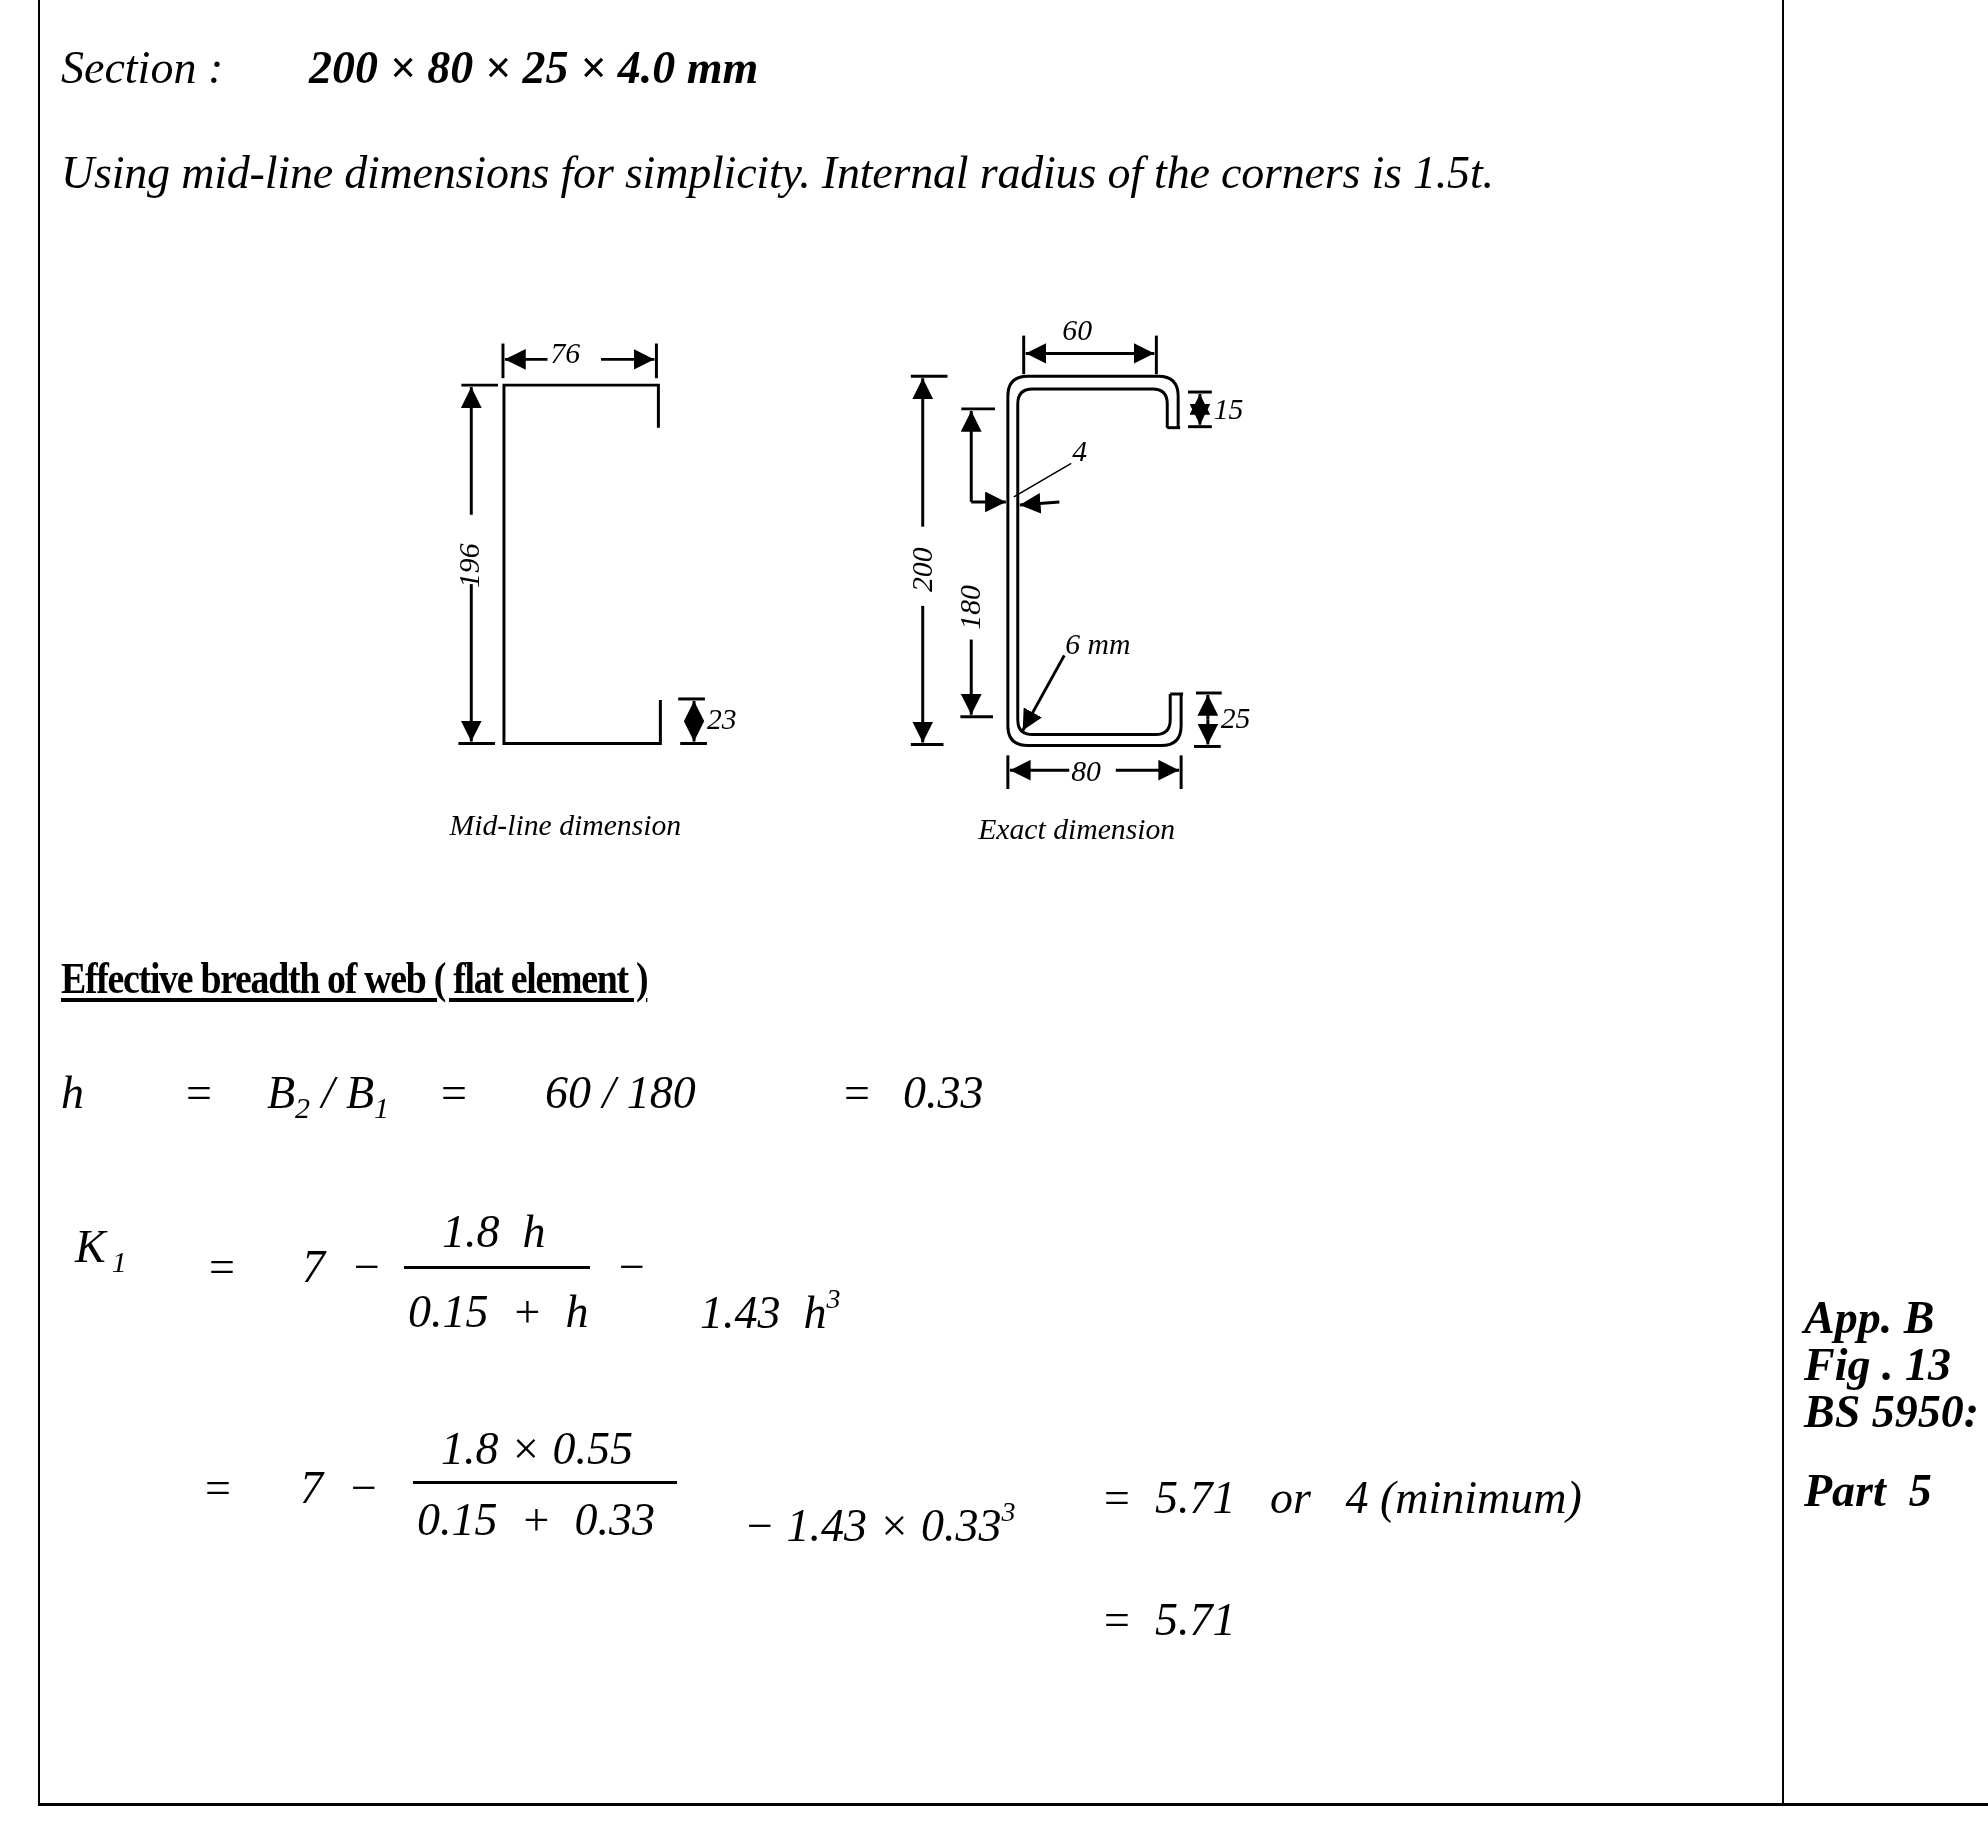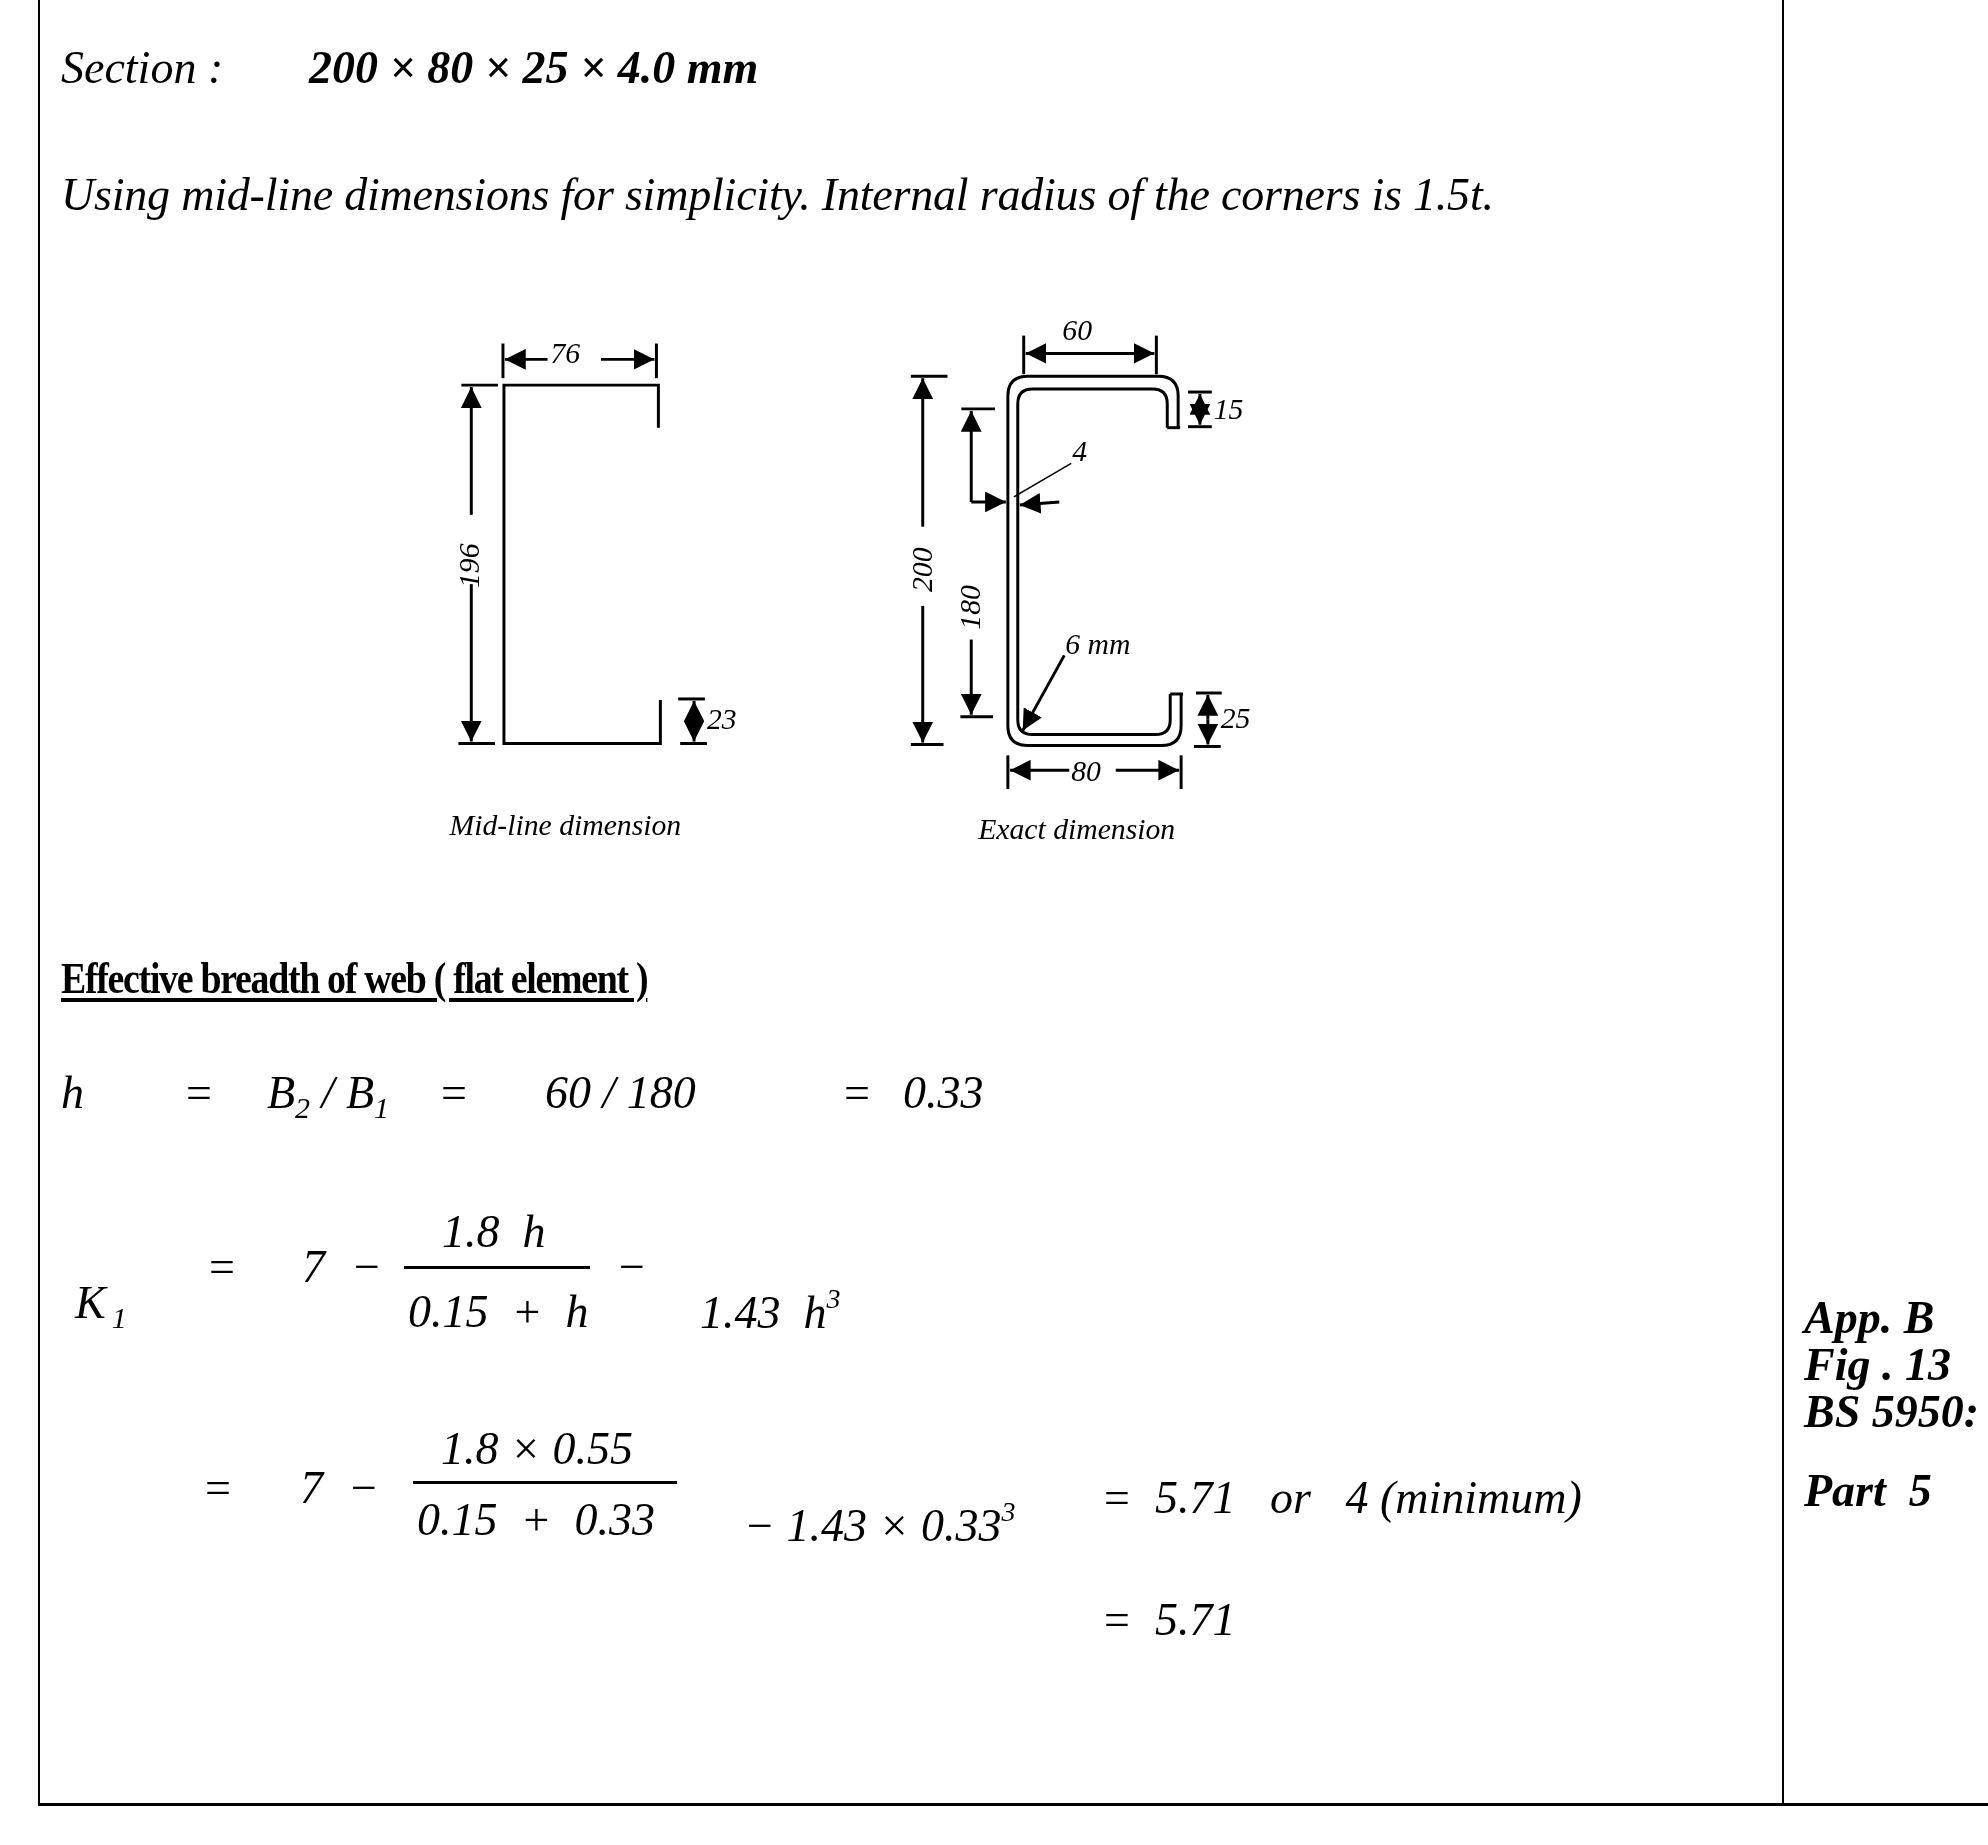--- a/index.html
+++ b/index.html
@@ -22,21 +22,21 @@
 </head>
 <body>
 
 <div class="rule-v" style="left:38px; top:0; height:1806px;"></div>
 <div class="rule-v" style="left:1782px; top:0; height:1806px;"></div>
 <div class="rule-h" style="left:38px; top:1803px; width:1951px;"></div>
 
 <div class="abs it t46" style="left:61px; top:45px;">Section :</div>
 <div class="abs it t46" style="left:309px; top:45px;font-weight:bold;">200 × 80 × 25 × 4.0 mm</div>
 
-<div class="abs it t46" style="left:61px; top:150px; letter-spacing:-0.2px;margin-top:22px;">Using mid-line dimensions for simplicity. Internal radius of the corners is 1.5t.</div>
+<div class="abs it t46" style="left:61px; top:150px; letter-spacing:-0.2px;">Using mid-line dimensions for simplicity. Internal radius of the corners is 1.5t.</div>
 
 <svg class="abs" style="left:0; top:0;" width="1989" height="891" viewBox="0 0 2009 900">
   <defs>
     <marker id="ah" viewBox="0 0 10 10" refX="10" refY="5" markerWidth="7" markerHeight="7" orient="auto-start-reverse">
       <path d="M0,0 L10,5 L0,10 z" fill="#000"></path>
     </marker>
   </defs>
 
   <g stroke="#000" fill="none" stroke-width="3">
 
@@ -124,21 +124,21 @@
 <div class="abs it t46" style="left:267px; top:1070px;">
   <span>B</span><span class="sub">2</span>
   <span>/</span>
   <span>B</span><span class="sub">1</span>
 </div>
 <div class="abs t46" style="left:441px; top:1070px;">=</div>
 <div class="abs it t46" style="left:545px; top:1070px;">60 / 180</div>
 <div class="abs t46" style="left:844px; top:1070px;">=</div>
 <div class="abs it t46" style="left:903px; top:1070px;">0.33</div>
 
-<div class="abs it t46" style="left:75px; top:1280px;">
+<div class="abs it t46" style="left:75px; top:1224px;">
   <span>K</span><span class="sub" style="margin-left:6px;">1</span>
 </div>
 <div class="abs t46" style="left:209px; top:1244px;">=</div>
 <div class="abs it t46" style="left:302px; top:1244px;">7</div>
 <div class="abs t46" style="left:354px; top:1244px;">−</div>
 <div class="abs it t46" style="left:442px; top:1209px; white-space:pre;">1.8  h</div>
 <div class="frac-line" style="left:404px; top:1266px; width:186px;"></div>
 <div class="abs it t46" style="left:408px; top:1289px; white-space:pre;">0.15  +  h</div>
 <div class="abs t46" style="left:619px; top:1244px;">−</div>
 <div class="abs it t46" style="left:677px; top:1244px; white-space:pre;">

